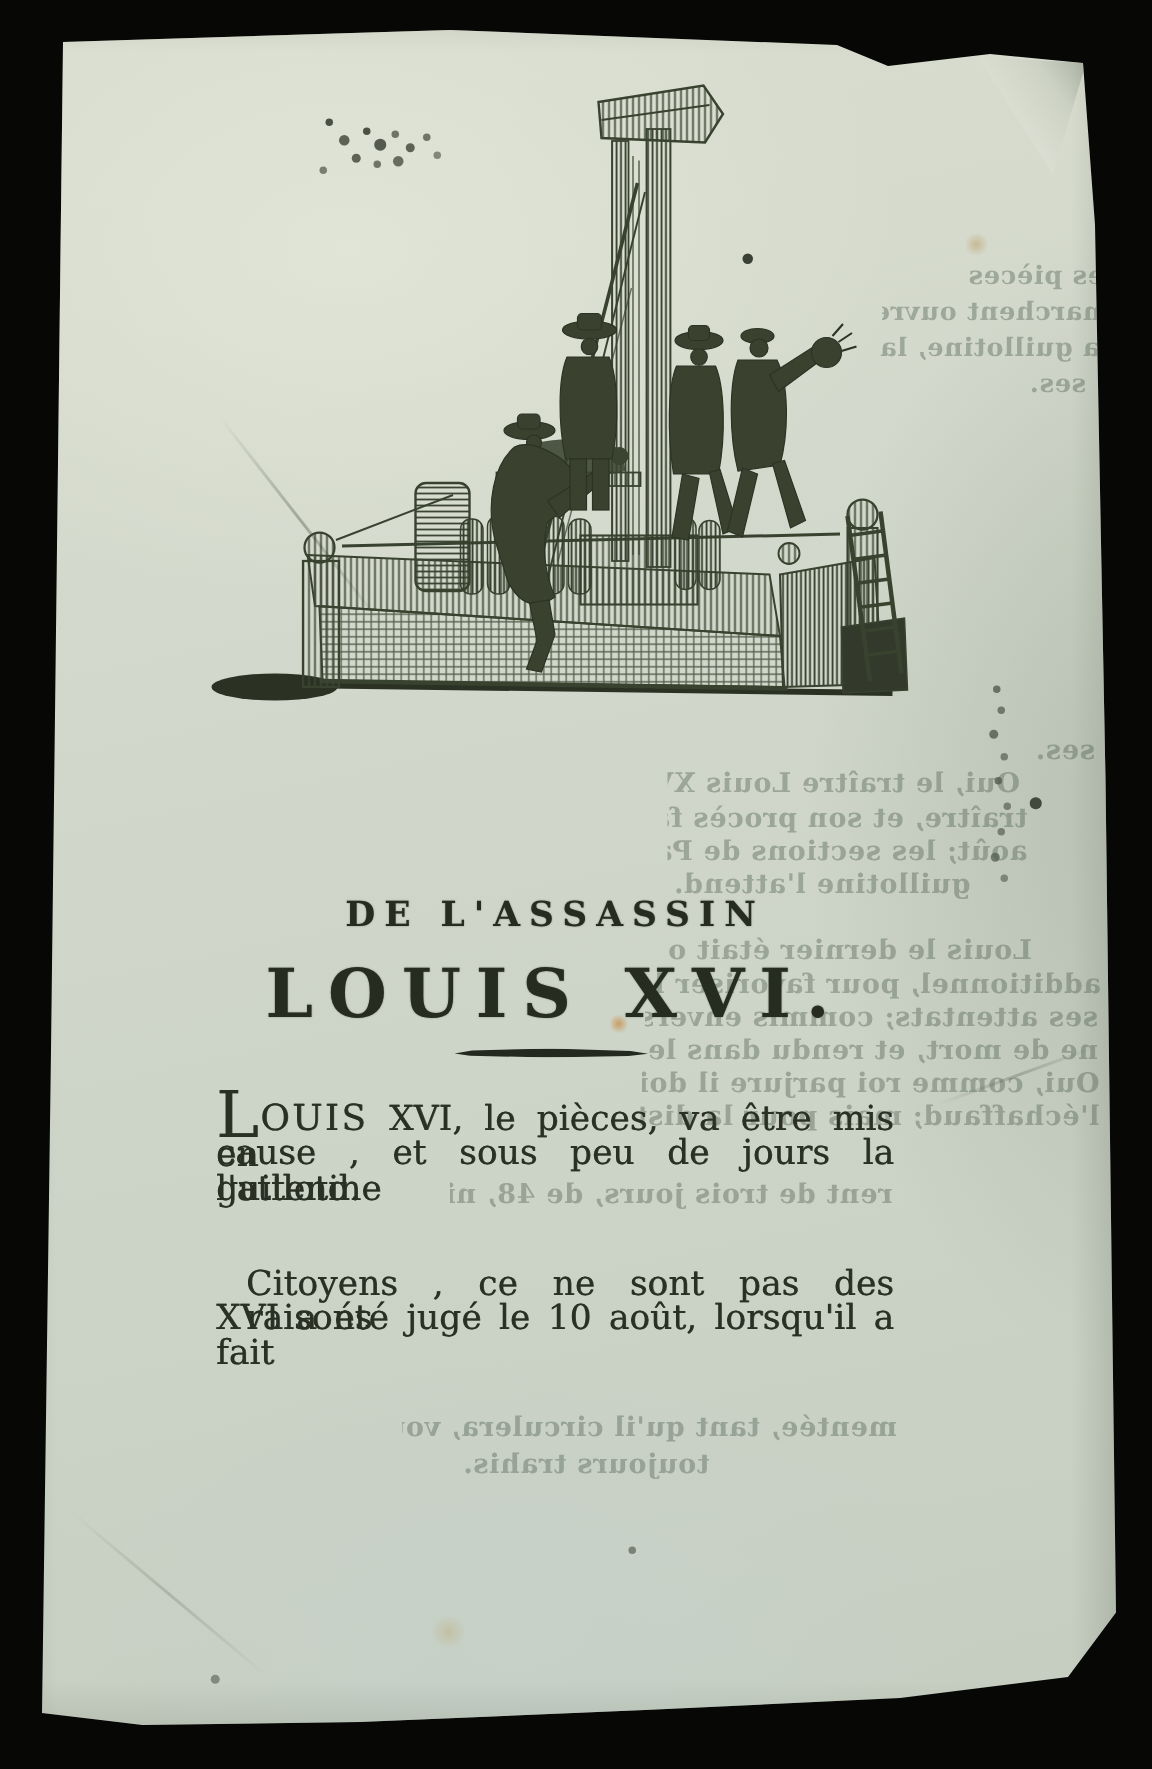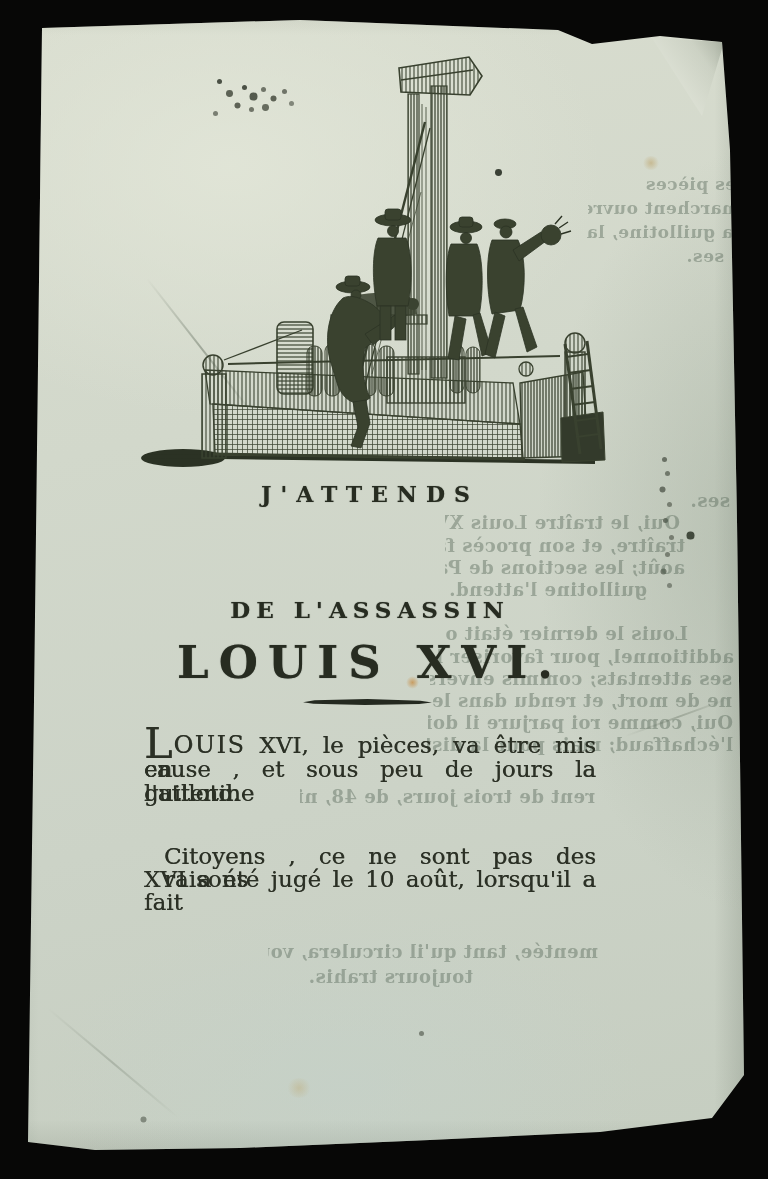--- a/index.html
+++ b/index.html
@@ -199,21 +199,20 @@
           <path d="M367 188 C361 204 361 238 367 262 L395 258 C401 236 401 204 393 188 Z"></path>
           <path d="M388 198 L416 180 L421 189 L394 209 Z"></path>
           <circle cx="426" cy="183" r="10"></circle>
           <path d="M430 172 L437 164 M434 176 L443 170 M436 182 L446 179" stroke="#2c3324" stroke-width="1.4" fill="none"></path>
           <path d="M370 260 L360 302 L370 306 L380 264 Z"></path>
           <path d="M390 257 L402 300 L412 295 L398 255 Z"></path>
         </g>
       </g>
     </svg>
 
-    <div class="heading h1">J'ATTENDS</div>
     <div class="heading h3">DE L'ASSASSIN</div>
     <div class="heading h4">LOUIS XVI.</div>
     <div class="rule"></div>
 
     <div class="bodytext">
       <div class="p1">
         <div class="bl"><span class="dropL">L</span><span class="smallcaps">OUIS</span><span> XVI, le pièces, va être mis en</span></div>
         <div class="bl">cause , et sous peu de jours la guillotine</div>
         <div class="bl short">l'attend.</div>
       </div>

